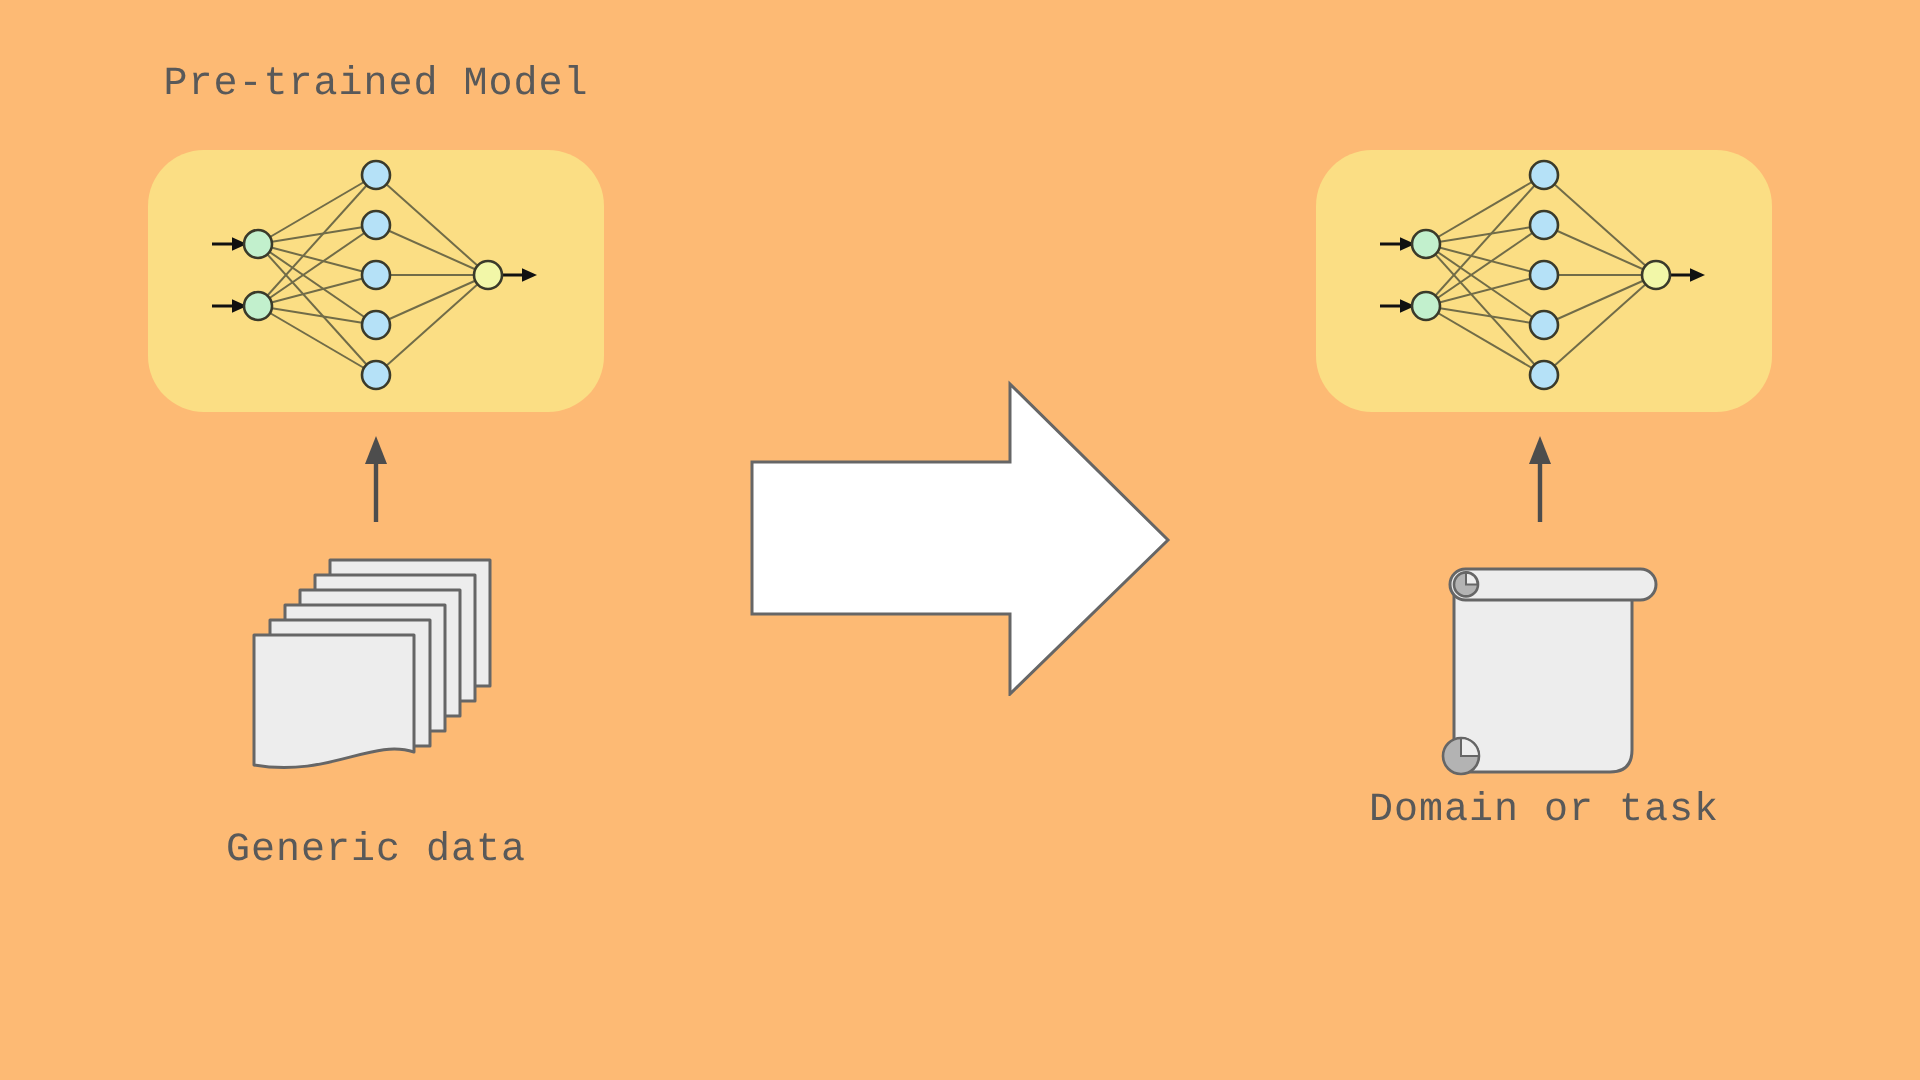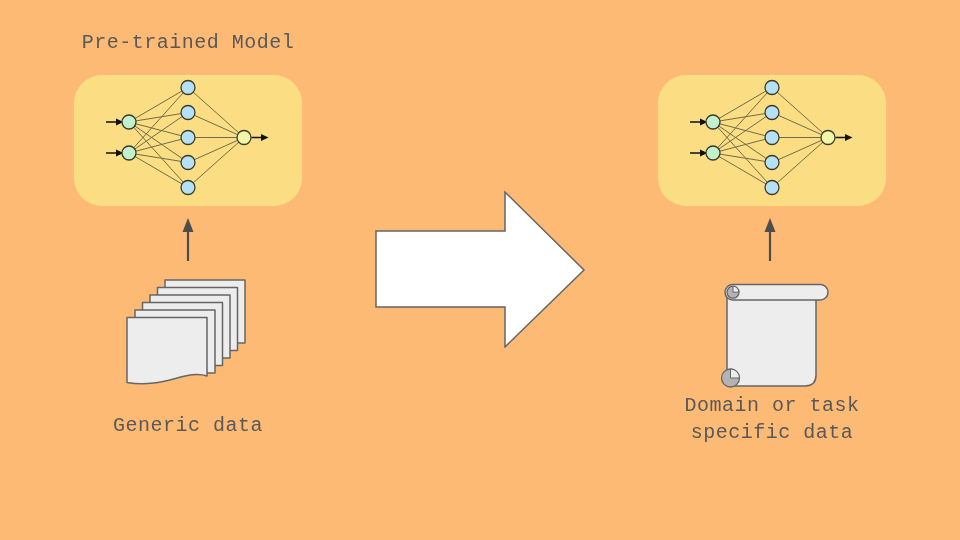--- a/index.html
+++ b/index.html
@@ -152,21 +152,20 @@
     <rect class="shape" x="13" y="5.5" width="103" height="15.5" rx="7.75"></rect>
     <circle cx="21" cy="13.2" r="6" fill="var(--curl)" stroke="var(--outline)" stroke-width="1.3"></circle>
     <path d="M21 13.2 L21 7.2 A6 6 0 0 1 26.8 13.2 Z" fill="var(--doc-fill)" stroke="var(--outline)" stroke-width="1"></path>
     <circle cx="18.5" cy="99" r="9" fill="var(--curl)" stroke="var(--outline)" stroke-width="1.3"></circle>
     <path d="M18.5 99 L18.5 90 A9 9 0 0 1 27.5 99 Z" fill="var(--doc-fill)" stroke="var(--outline)" stroke-width="1"></path>
   </svg>
 
   <div class="data-label left-label">Generic data</div>
   <div class="data-label right-label">
     <div>Domain or task</div>
-    <div>specific data</div>
   </div>
 
   <svg class="block-arrow" viewBox="0 0 212 158">
     <path d="M2 41 H131 V2 L210 80 L131 157 V117 H2 Z" fill="#ffffff" stroke="var(--outline)" stroke-width="1.5"></path>
   </svg>
   <div class="arrow-text">
   </div>
 
 </div>
 

